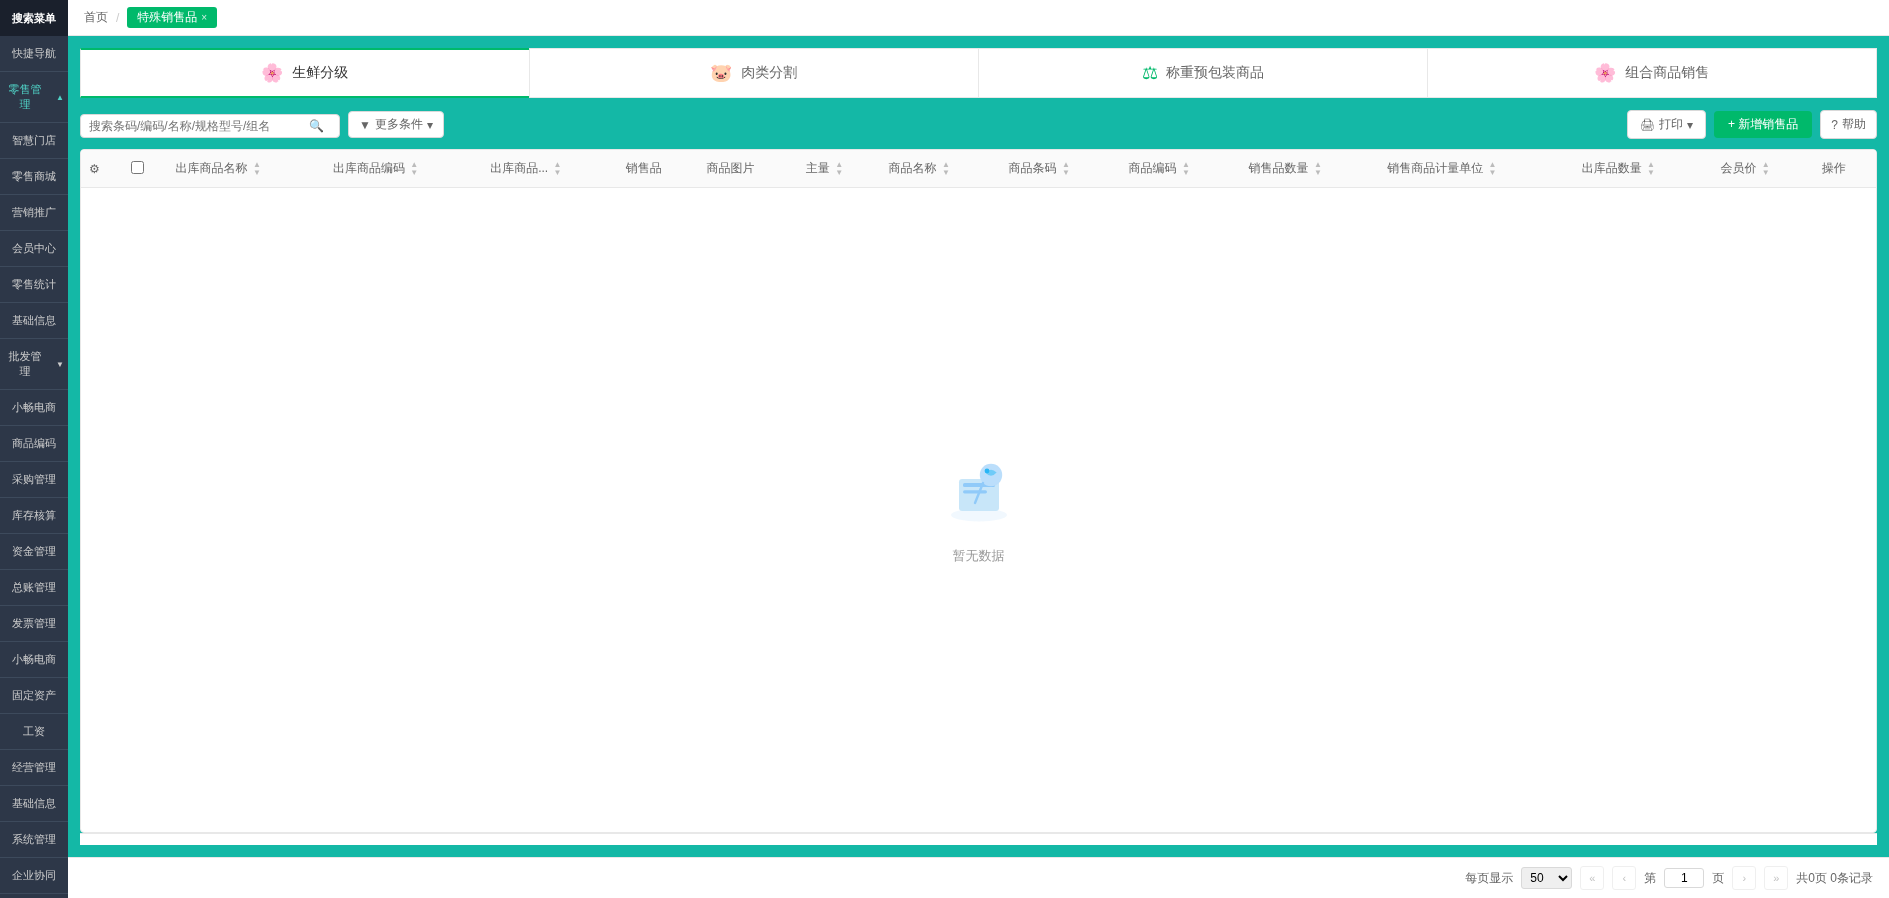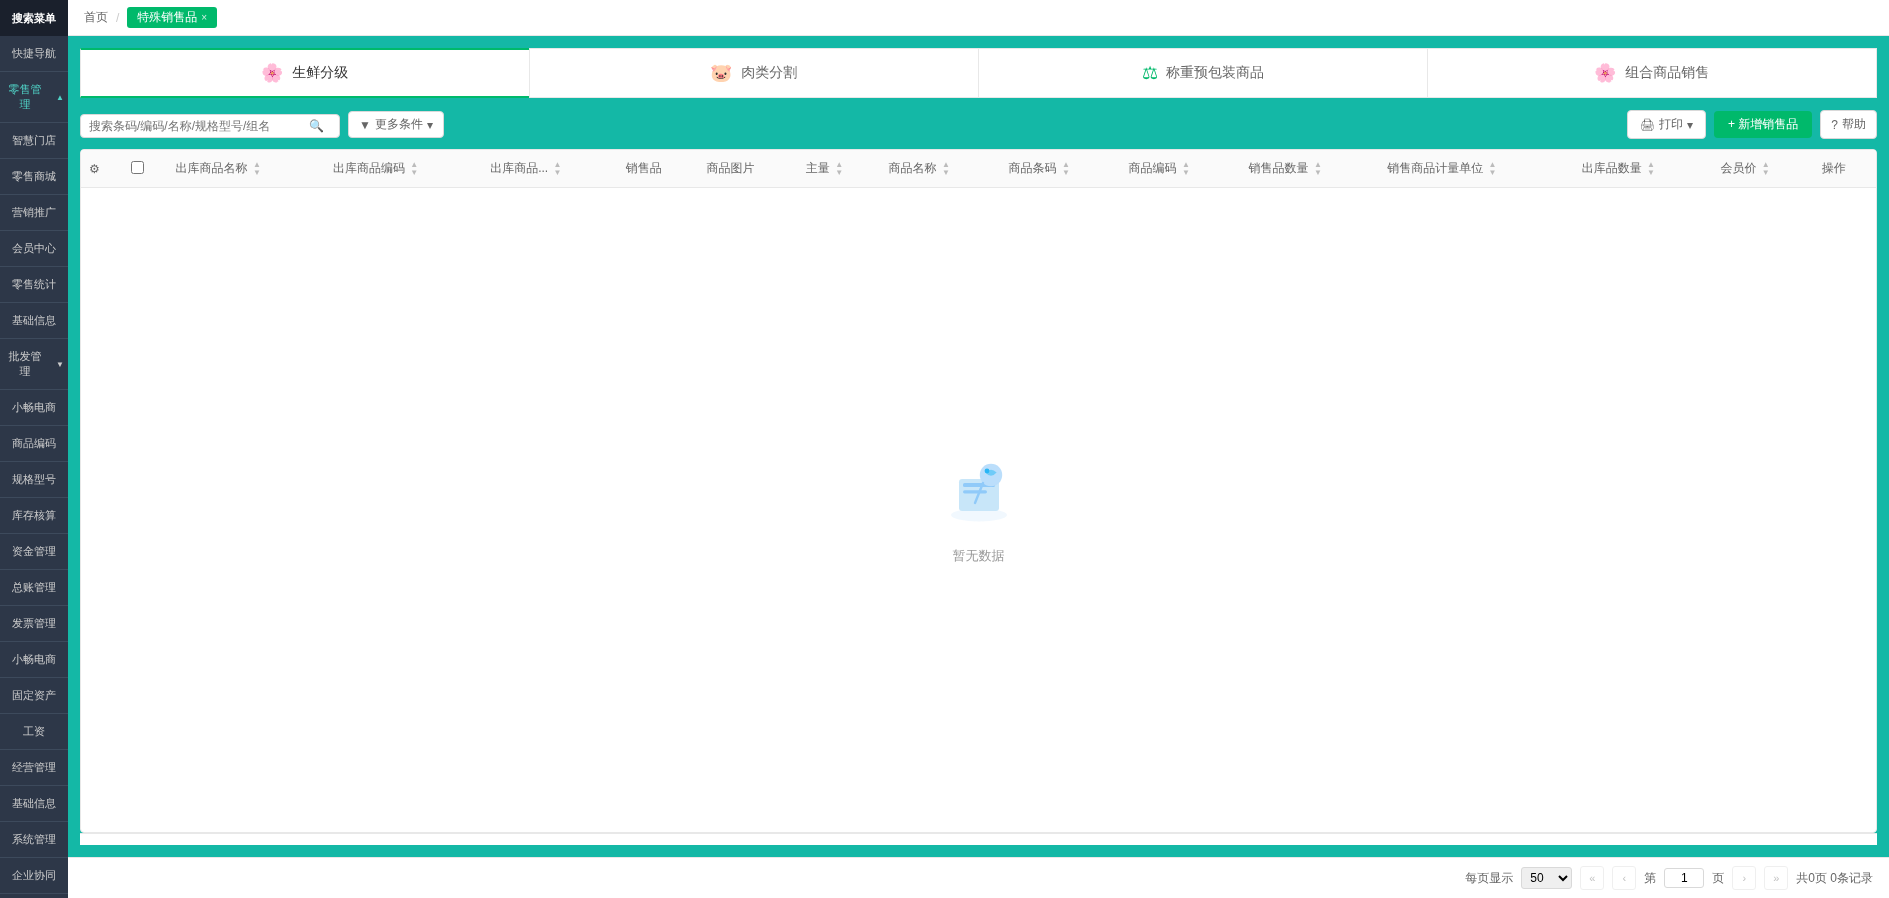--- a/index.html
+++ b/index.html
@@ -358,21 +358,21 @@
     <span>批发管理</span>
     <span class="arrow">▼</span>
   </div>
   <div class="sidebar-item">
     <span>小畅电商</span>
   </div>
   <div class="sidebar-item">
     <span>商品编码</span>
   </div>
   <div class="sidebar-item">
-    <span>规格型号</span>
+    <span>采购管理</span>
   </div>
   <div class="sidebar-item">
     <span>库存核算</span>
   </div>
   <div class="sidebar-item">
     <span>资金管理</span>
   </div>
   <div class="sidebar-item">
     <span>总账管理</span>
   </div>

